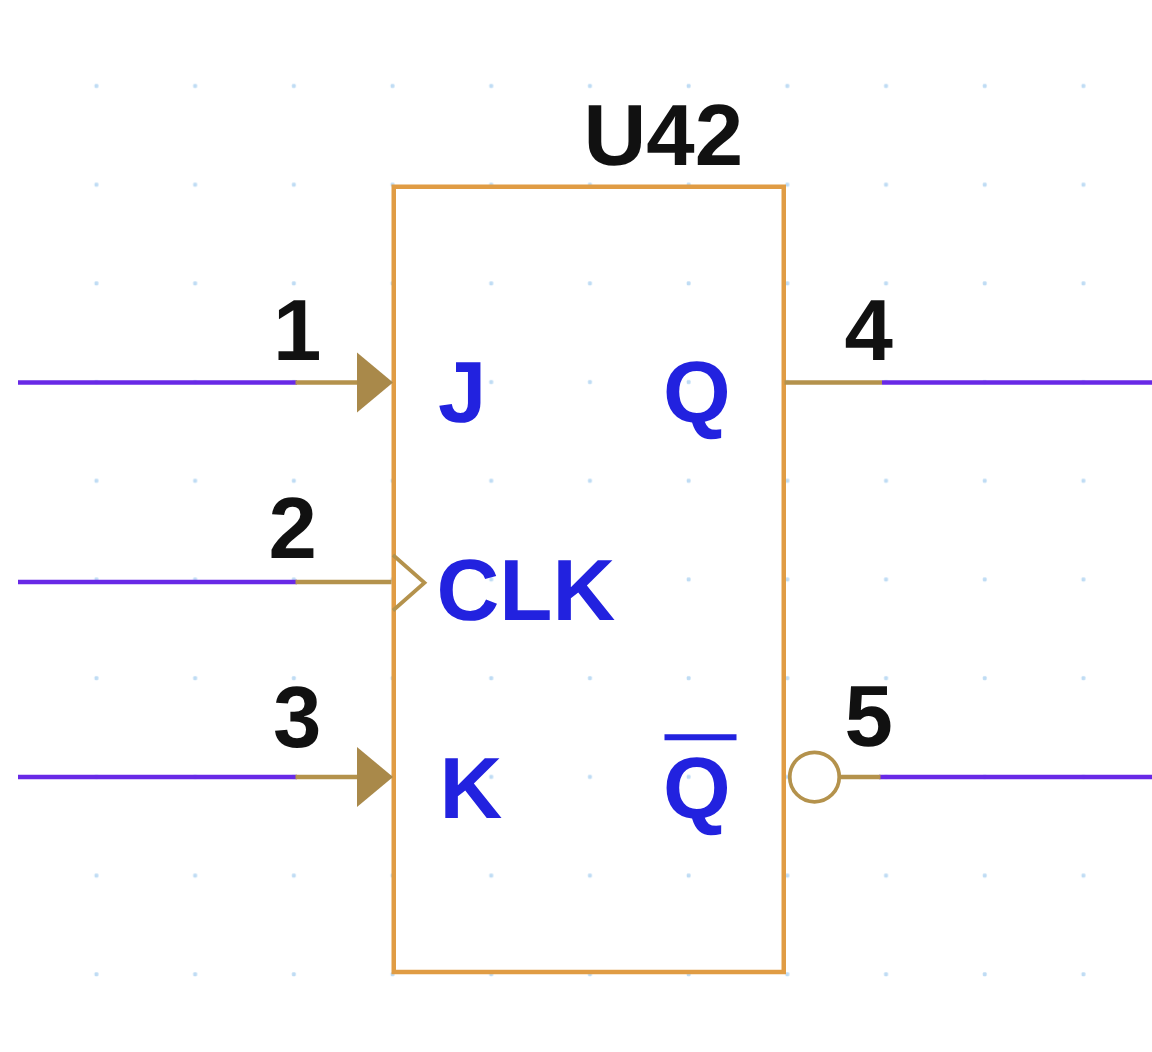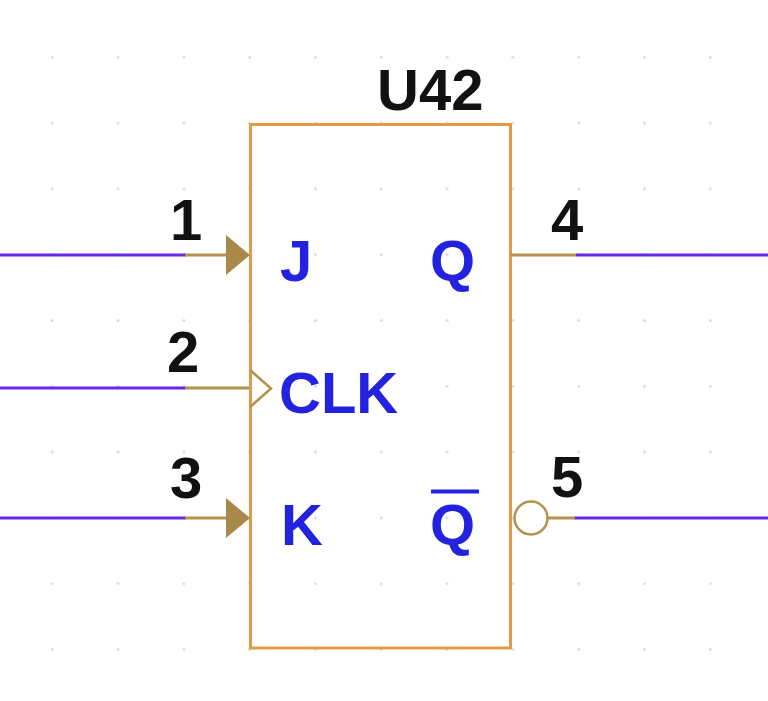--- a/index.html
+++ b/index.html
@@ -8,20 +8,21 @@
     width: 768px;
     height: 701px;
     background: #ffffff;
     overflow: hidden;
     font-family: "Liberation Sans", sans-serif;
   }
   .stage {
     position: relative;
     width: 672px;
     height: 701px;
+    padding-left: 12px;
   }
   svg { display: block; }
   .txt-designator,
   .txt-pin-number,
   .txt-pin-name {
     font-family: "Liberation Sans", sans-serif;
     font-weight: 700;
     font-size: 58px;
   }
 </style>

